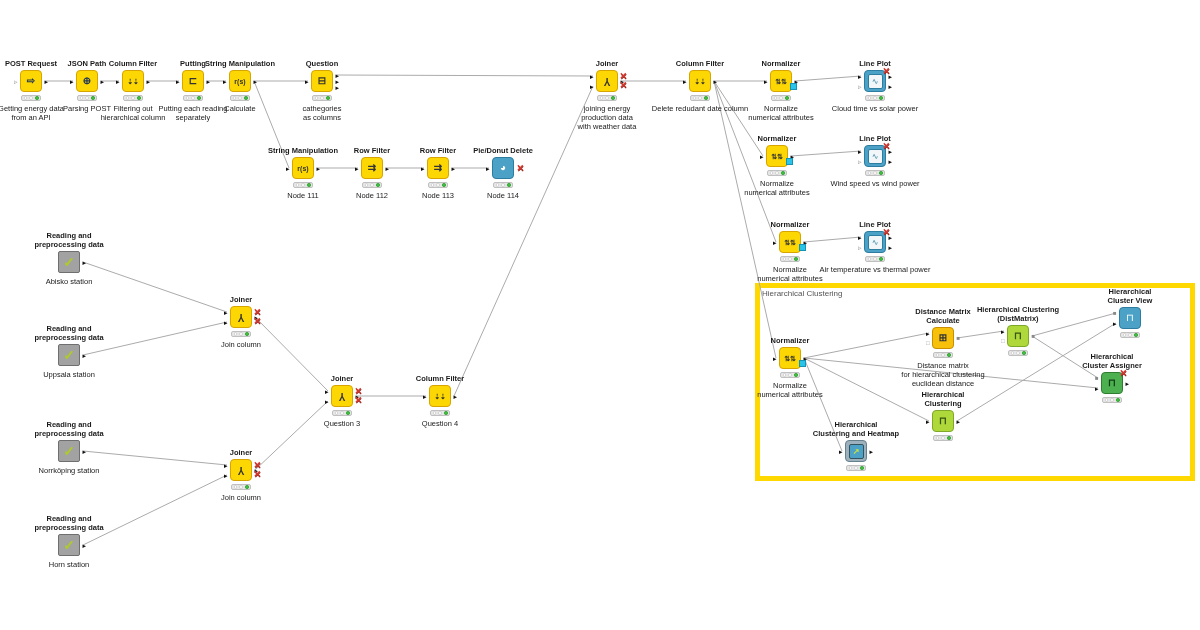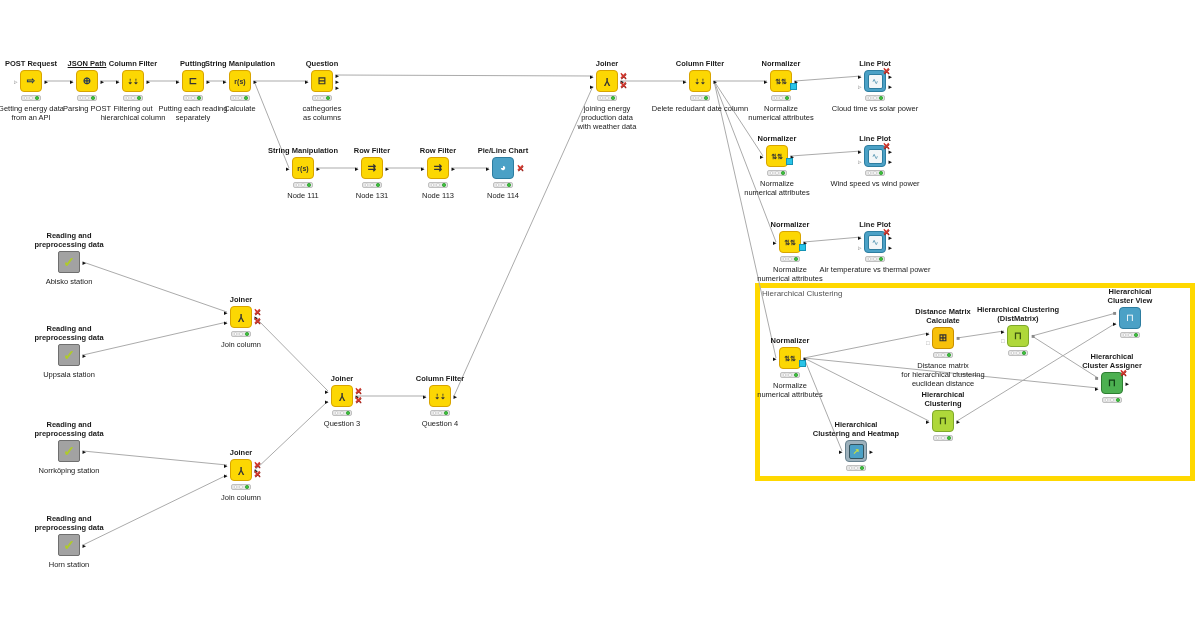--- a/index.html
+++ b/index.html
@@ -105,21 +105,21 @@
       </div>
       <div class="status" style="left: 31px; top: 95px;">
         <i></i>
         <i></i>
         <i class="on"></i>
       </div>
       <div class="sub" style="left: 31px; top: 104px;">Getting energy data
 from an API</div>
     </div>
     <div class="node yellow">
-      <div class="title" style="left: 87px; top: 68px; text-decoration: underline;">JSON Path</div>
+      <div class="title" style="left: 87px; top: 68px;">JSON Path</div>
       <div class="icon" style="left: 76px; top: 70px;">
         <span class="glyph" style="color: rgb(29, 53, 87);">⊕</span>
         <span class="port" style="left: -7px; top: 7px;">▸</span>
         <span class="port" style="right: -7px; top: 7px;">▸</span>
       </div>
       <div class="status" style="left: 87px; top: 95px;">
         <i></i>
         <i></i>
         <i class="on"></i>
       </div>
@@ -337,38 +337,38 @@
       <div class="icon" style="left: 361px; top: 157px;">
         <span class="glyph" style="color: rgb(51, 51, 51);">⇉</span>
         <span class="port" style="left: -7px; top: 7px;">▸</span>
         <span class="port" style="right: -7px; top: 7px;">▸</span>
       </div>
       <div class="status" style="left: 372px; top: 182px;">
         <i></i>
         <i></i>
         <i class="on"></i>
       </div>
-      <div class="sub" style="left: 372px; top: 191px;">Node 131</div>
+      <div class="sub" style="left: 372px; top: 191px;">Node 112</div>
     </div>
     <div class="node yellow">
       <div class="title" style="left: 438px; top: 155px;">Row Filter</div>
       <div class="icon" style="left: 427px; top: 157px;">
         <span class="glyph" style="color: rgb(51, 51, 51);">⇉</span>
         <span class="port" style="left: -7px; top: 7px;">▸</span>
         <span class="port" style="right: -7px; top: 7px;">▸</span>
       </div>
       <div class="status" style="left: 438px; top: 182px;">
         <i></i>
         <i></i>
         <i class="on"></i>
       </div>
       <div class="sub" style="left: 438px; top: 191px;">Node 113</div>
     </div>
     <div class="node blue">
-      <div class="title" style="left: 503px; top: 155px;">Pie/Line Chart</div>
+      <div class="title" style="left: 503px; top: 155px;">Pie/Donut Delete</div>
       <div class="icon" style="left: 492px; top: 157px;">
         <span class="glyph white" style="color: rgb(255, 255, 255);">◕</span>
         <span class="port" style="left: -7px; top: 7px;">▸</span>
         <span class="xmark" style="right: -11px; top: 6px;">✕</span>
       </div>
       <div class="status" style="left: 503px; top: 182px;">
         <i></i>
         <i></i>
         <i class="on"></i>
       </div>

